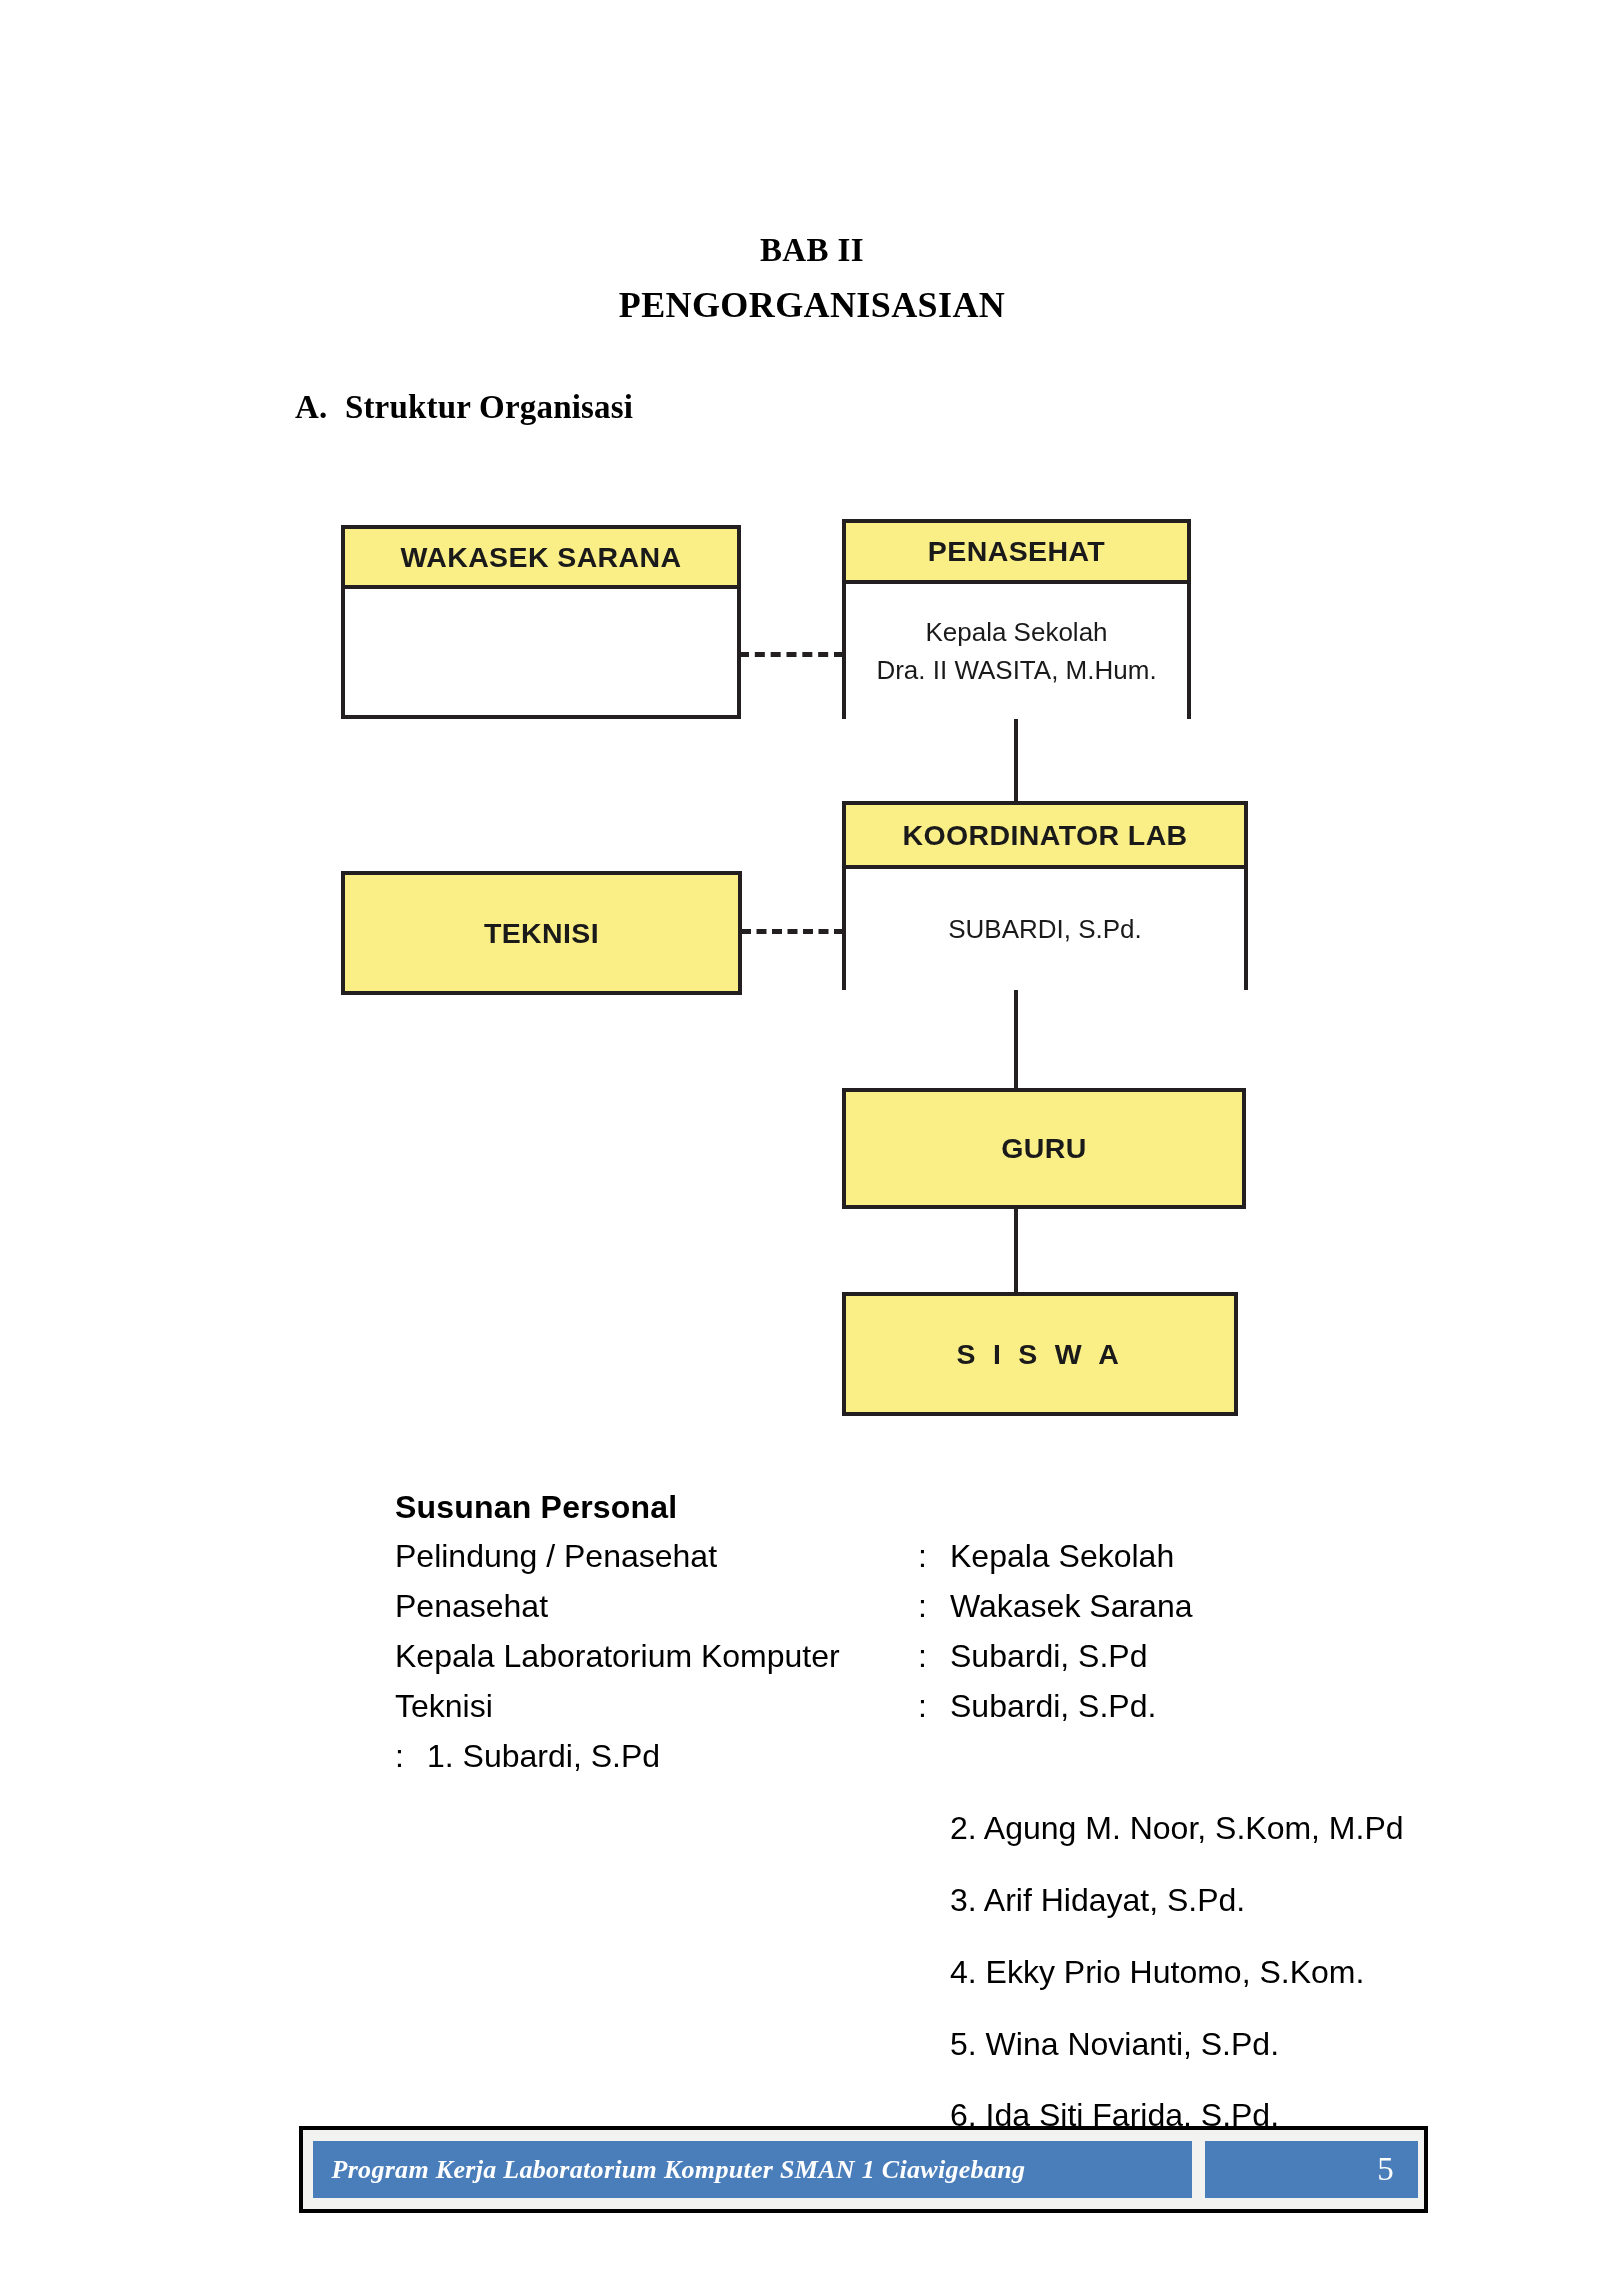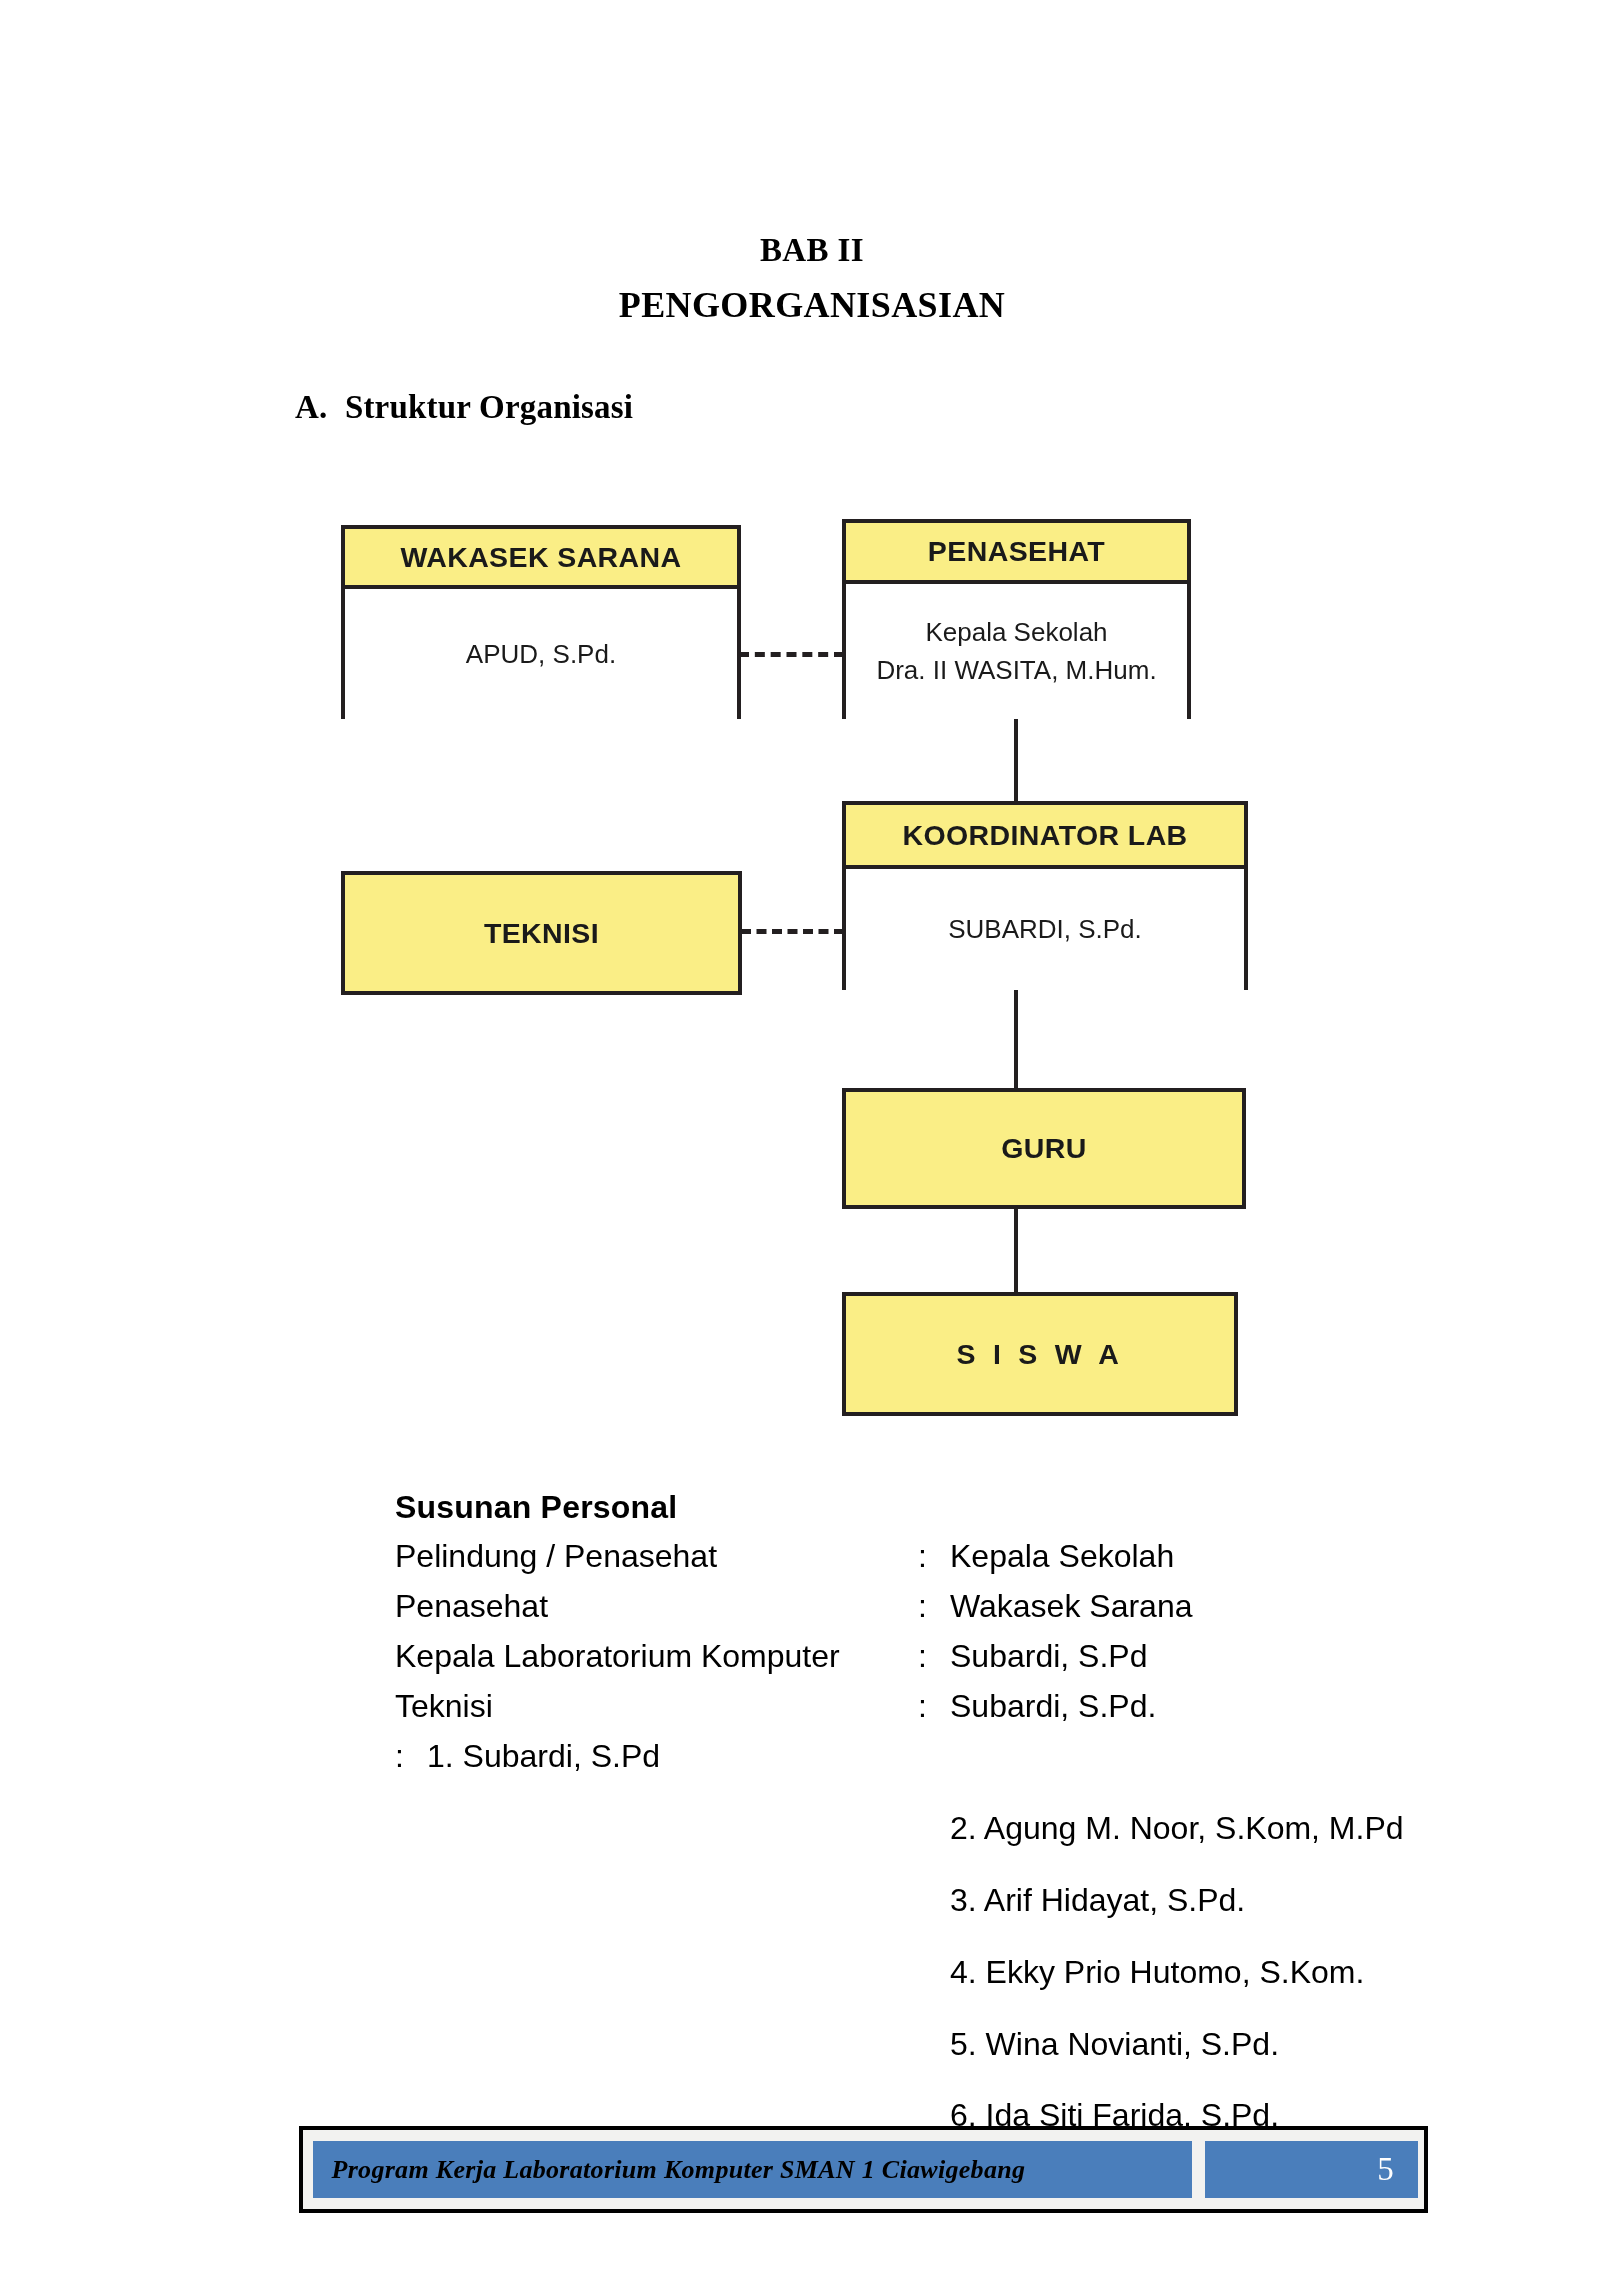--- a/index.html
+++ b/index.html
@@ -192,21 +192,21 @@
     flex: 1 1 auto;
     padding-left: 19px;
     margin-right: 12.7px;
   }
   #footer-page-bar {
     flex: 0 0 213px;
     justify-content: flex-end;
     padding-right: 24px;
   }
   #footer-text {
-    color: #000000;
+    color: #ffffff;
     font-family: "Liberation Serif", serif;
     font-style: italic;
     font-weight: bold;
     font-size: 26px;
     letter-spacing: 0.3px;
     white-space: nowrap;
   }
   #footer-page-number {
     color: #ffffff;
     font-family: "Liberation Serif", serif;
@@ -228,23 +228,20 @@
 <div id="org-chart">
 
   <div class="conn-v" id="conn-penasehat-koord"></div>
   <div class="conn-v" id="conn-koord-guru"></div>
   <div class="conn-v" id="conn-guru-siswa"></div>
   <div class="conn-dotted" id="conn-wakasek-penasehat"></div>
   <div class="conn-dotted" id="conn-teknisi-koord"></div>
 
   <div class="node" id="node-wakasek">
     <div class="node-head">WAKASEK SARANA</div>
-    <div class="node-body">
-      <div class="line">APUD, S.Pd.</div>
-    </div>
   </div>
 
   <div class="node" id="node-penasehat">
     <div class="node-head">PENASEHAT</div>
     <div class="node-body">
       <div class="line">Kepala Sekolah</div>
       <div class="line">Dra. II WASITA, M.Hum.</div>
     </div>
   </div>
 

